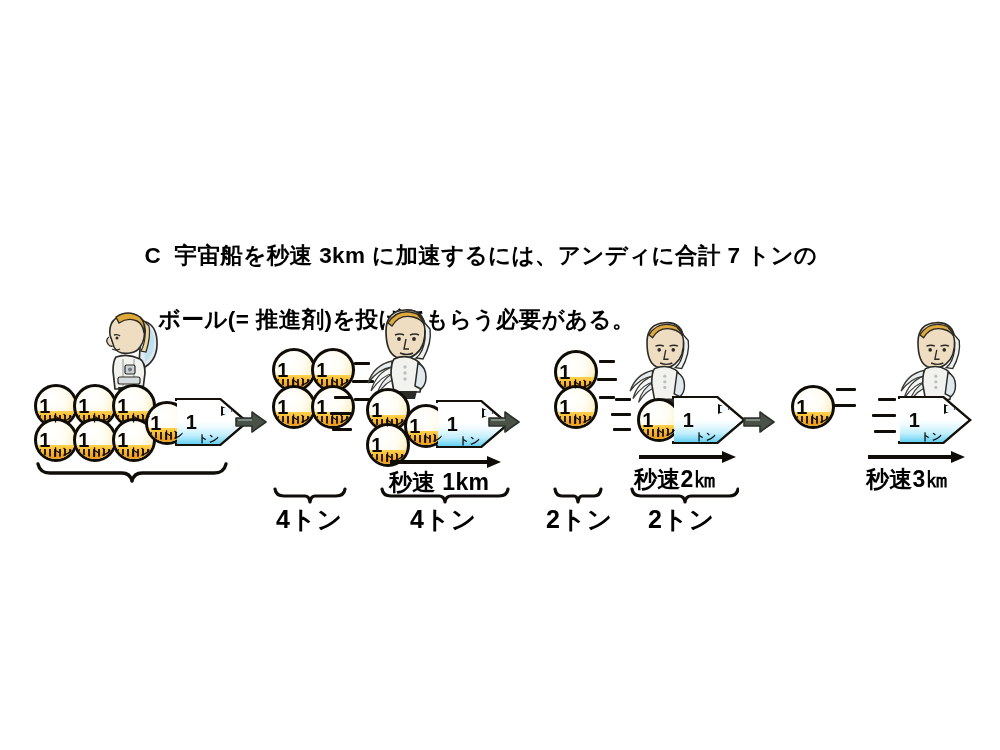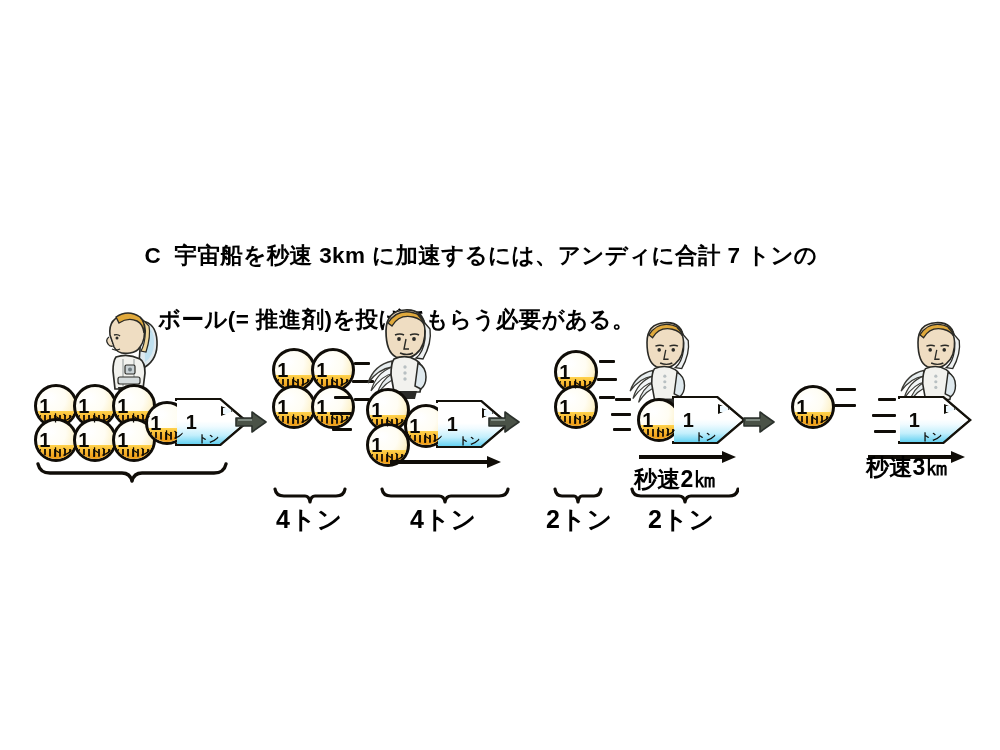--- a/index.html
+++ b/index.html
@@ -362,20 +362,21 @@
           </span>
       </div>
     </div>
 
     <div class="speed-arrow" style="left:388px;top:455px;width:116px;height:14px;">
       <svg width="116" height="14" viewBox="0 0 116 14">
         <path d="M2 7 h100" stroke="#100d08" stroke-width="4"></path>
         <path d="M99 1 l14 6 l-14 6 z" fill="#100d08"></path>
       </svg>
     </div>
+    <div class="speed-label" style="left:389px;top:467px;">秒速 1km</div>
 
     <div class="brace" style="left:272px;top:487px;width:76px;height:18px;">
       <svg width="76" height="18" viewBox="0 0 76 18">
         <path d="M3 2 q1 7 9 7 h21 q4 0 5 6 q1 -6 5 -6 h21 q8 0 9 -7" fill="none" stroke="#100d08" stroke-width="3.2" stroke-linecap="round" stroke-linejoin="round"></path>
       </svg>
     </div>
     <div class="brace-label" style="left:276px;top:503px;">4トン</div>
 
     <div class="brace" style="left:379px;top:487px;width:132px;height:18px;">
       <svg width="132" height="18" viewBox="0 0 132 18">
@@ -552,16 +553,16 @@
           <span class="unit">トン</span>
         </span>
     </div>
 
     <div class="speed-arrow" style="left:866px;top:450px;width:102px;height:14px;">
       <svg width="102" height="14" viewBox="0 0 102 14">
         <path d="M2 7 h86" stroke="#100d08" stroke-width="4"></path>
         <path d="M85 1 l14 6 l-14 6 z" fill="#100d08"></path>
       </svg>
     </div>
-    <div class="speed-label" style="left:866px;top:452px;">秒速3㎞</div>
+    <div class="speed-label" style="left:866px;top:464px;">秒速3㎞</div>
   </div>
 
 </div>
 
 </body></html>

